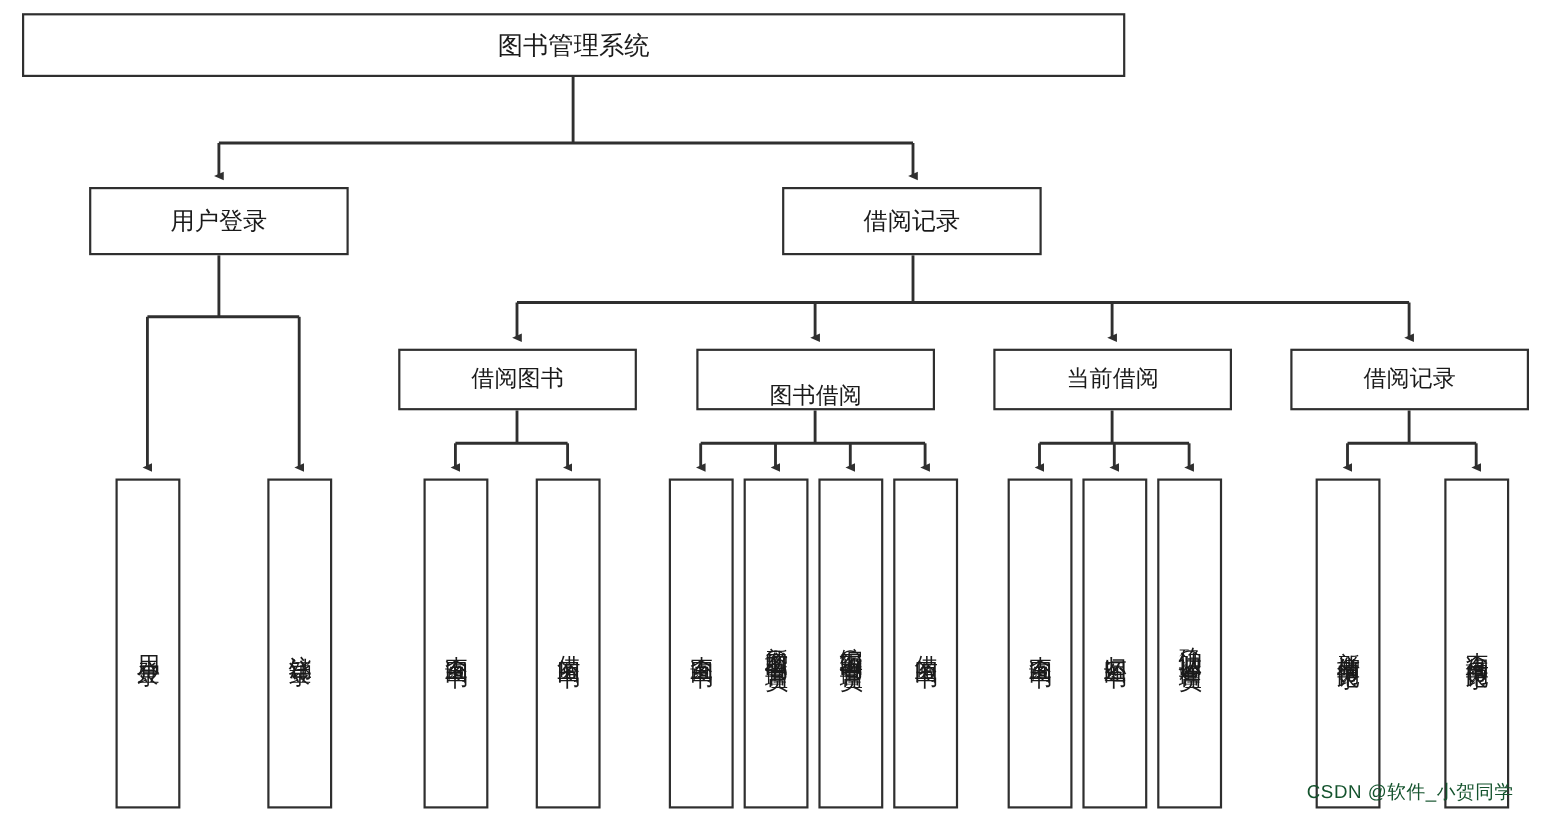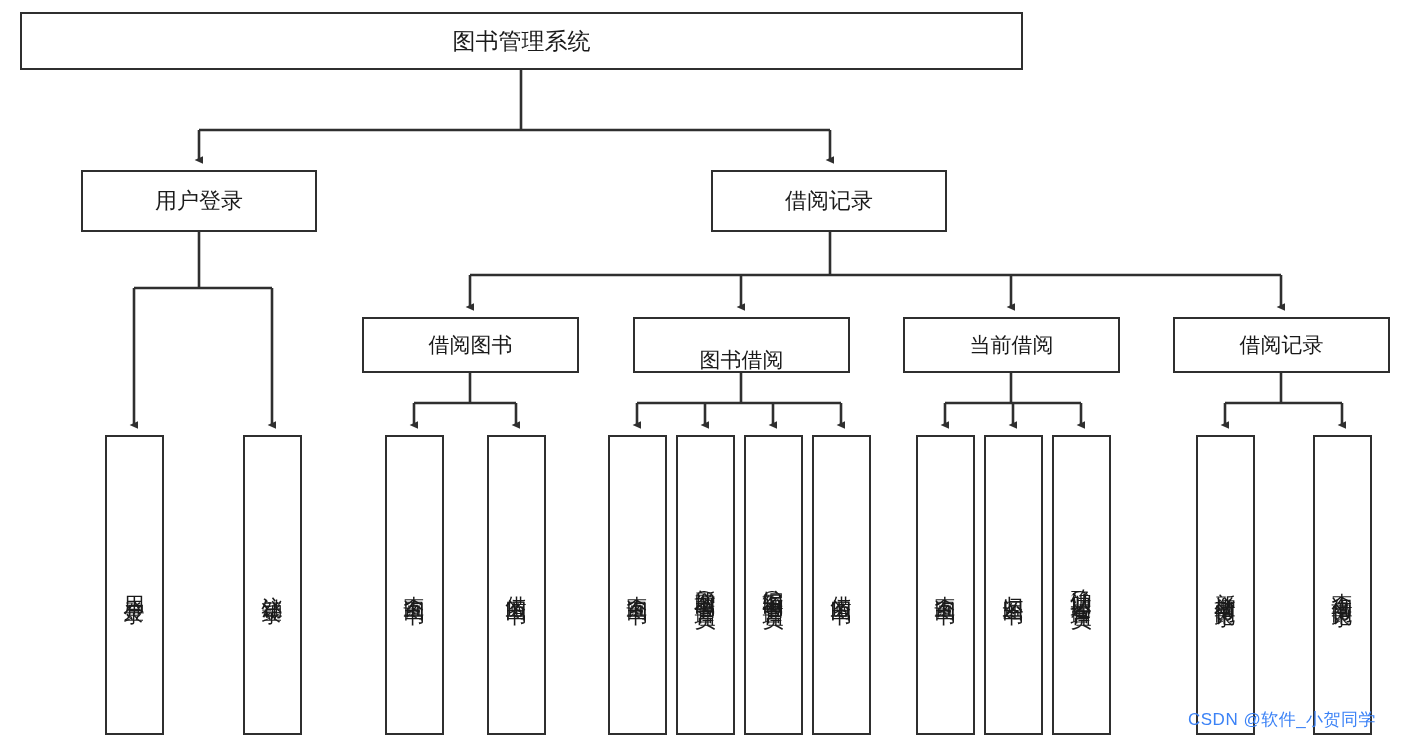--- a/index.html
+++ b/index.html
@@ -63,21 +63,21 @@
     font-size: 21px;
     letter-spacing: 3px;
     line-height: 1;
     white-space: nowrap;
   }
   #watermark {
     position: absolute;
     left: 1188px;
     top: 708px;
     font-size: 17px;
-    color: #3b82f6;
+    color: #14532d;
     letter-spacing: 0.5px;
     white-space: nowrap;
     user-select: none;
   }
 </style>
 </head>
 <body>
 
 <div id="diagram-root">
 

